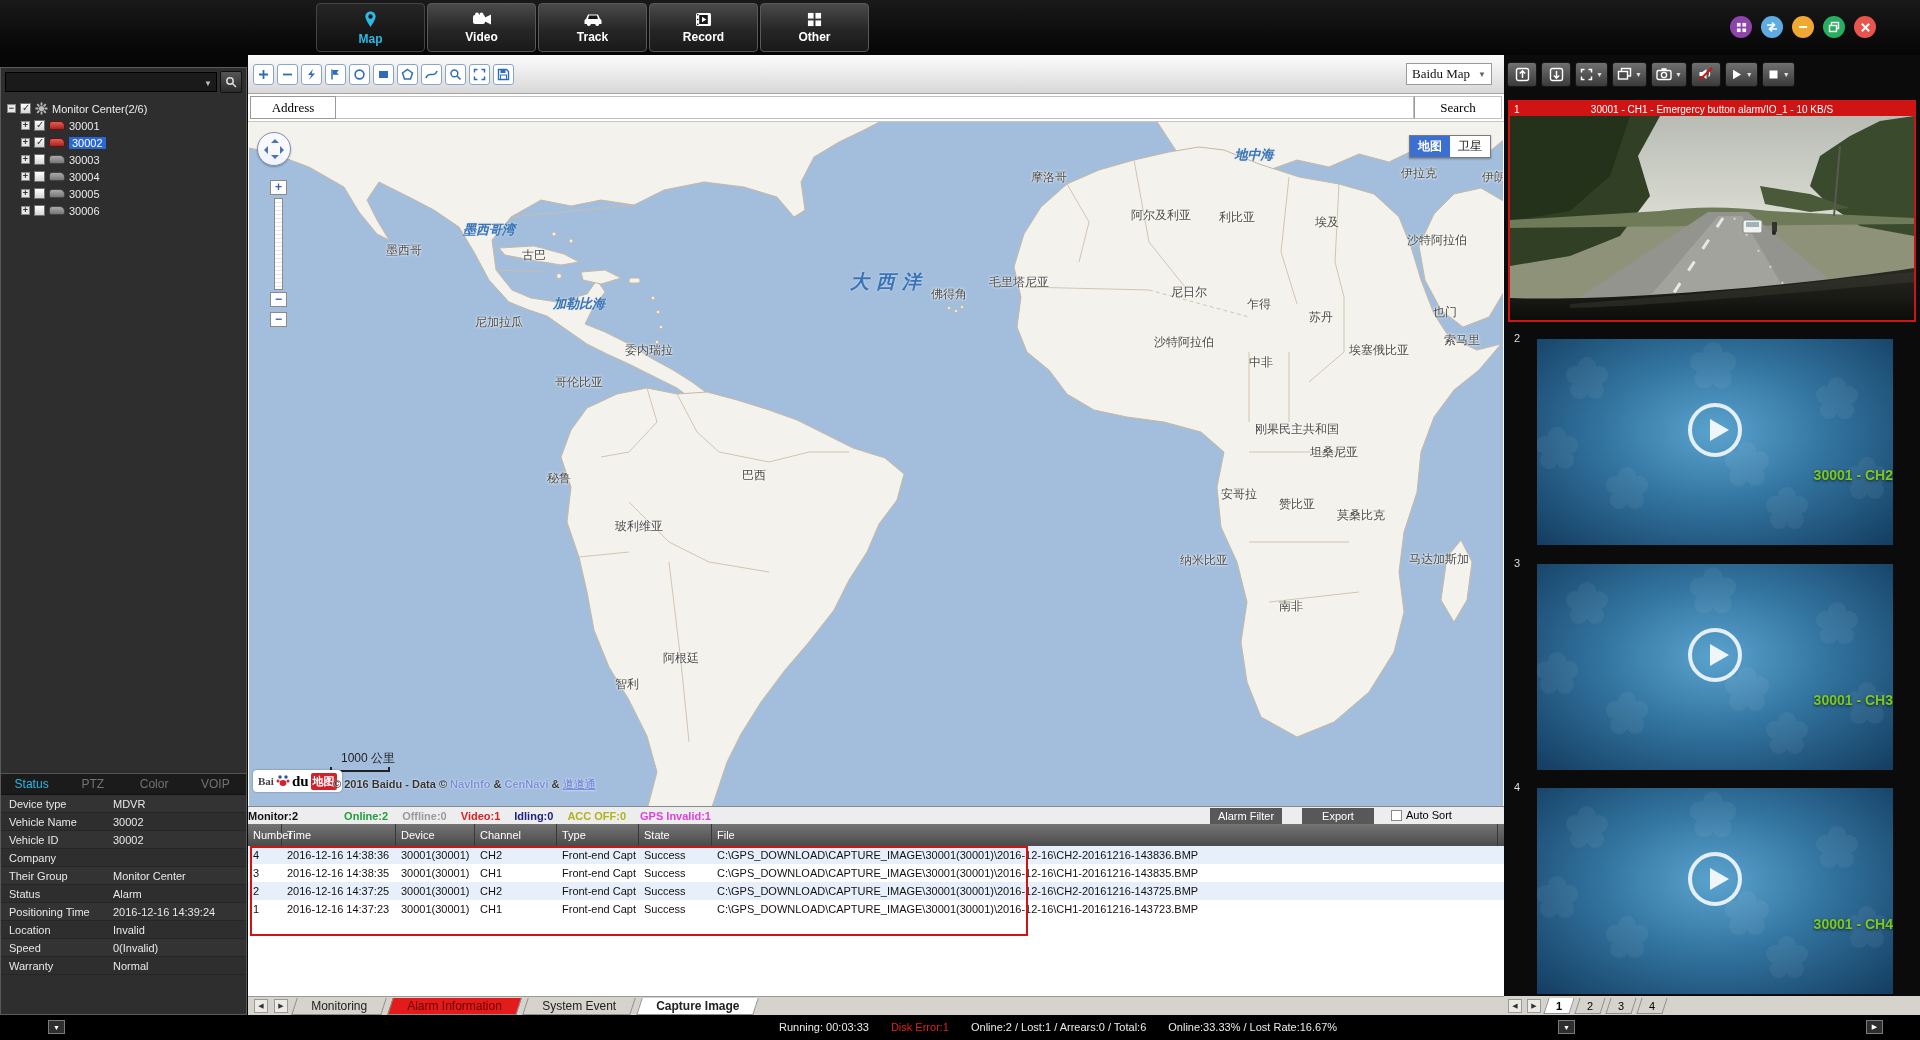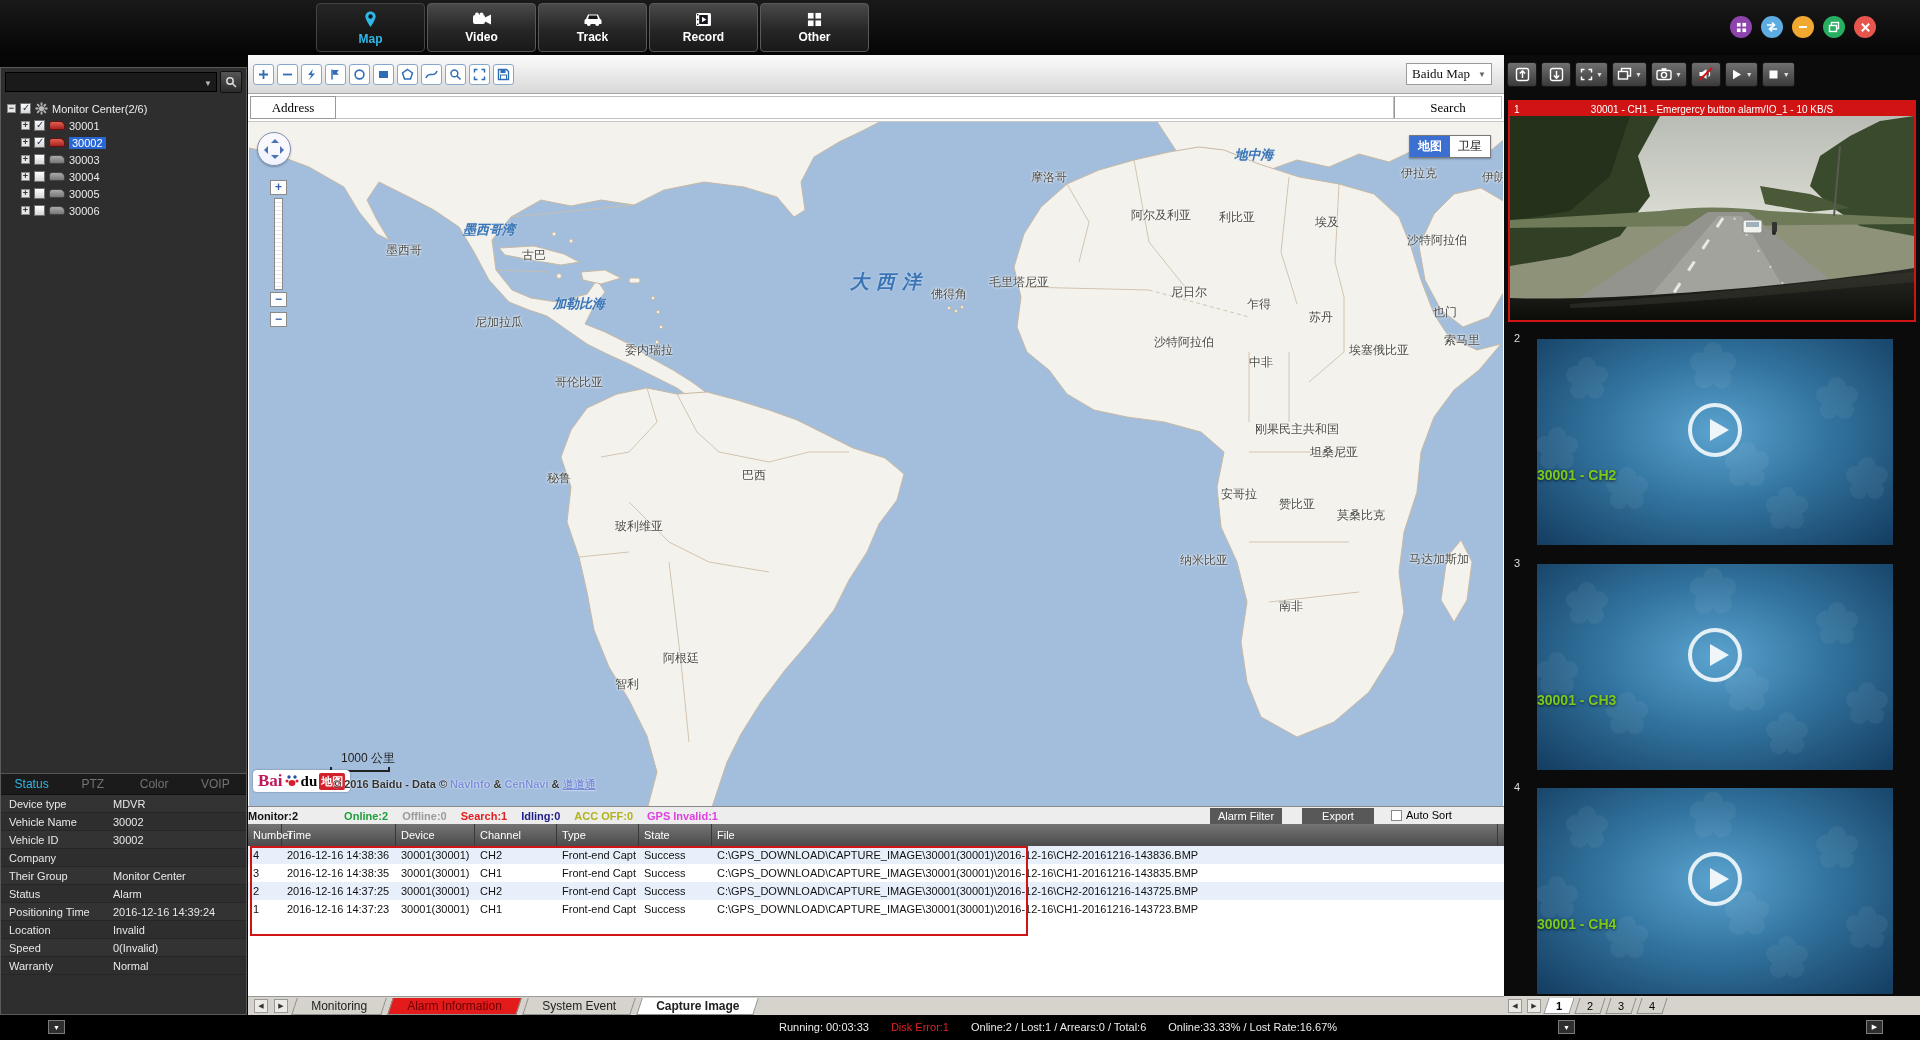--- a/index.html
+++ b/index.html
@@ -38,36 +38,36 @@
 #irows .v{flex:1}
 
 #maparea{position:absolute;left:248px;top:55px;width:1256px;height:960px;background:#fff}
 #mtool{height:39px;background:linear-gradient(#fcfcfc,#d8d8d8);border-bottom:1px solid #a5a5a5;display:flex;align-items:center;padding-left:5px;gap:3px;position:relative}
 .mtb{width:21px;height:21px;background:#fff;border:1px solid #88a6c8;border-radius:3px;display:flex;align-items:center;justify-content:center;color:#2e6cb5;cursor:pointer}
 #provider{position:absolute;right:12px;top:8px;width:86px;height:22px;background:#fff;border:1px solid #9a9a9a;font-family:"Liberation Serif",serif;font-size:13px;color:#111;display:flex;align-items:center;justify-content:center;gap:8px;cursor:pointer}
 #provider .caret{font-size:8px;color:#666}
 #addrrow{height:28px;background:#fff;display:flex;align-items:stretch;border-bottom:1px solid #c6c6c6;padding:2px}
 #addrrow .albl{width:86px;border:1px solid #999;display:flex;align-items:center;justify-content:center;font-family:"Liberation Serif",serif;font-size:13px}
 #addrrow .ainp{flex:1;border:1px solid #c0c0c0;border-left:none;background:#fff}
-#addrrow .abtn{width:108px;border:1px solid #c0c0c0;border-left:1px solid #999;display:flex;align-items:center;justify-content:center;font-family:"Liberation Serif",serif;font-size:13px;cursor:pointer}
+#addrrow .abtn{width:88px;border:1px solid #c0c0c0;border-left:1px solid #999;display:flex;align-items:center;justify-content:center;font-family:"Liberation Serif",serif;font-size:13px;cursor:pointer}
 #viewport{position:relative;width:1254px;height:684px;margin-left:1px;background:#a3bedd;overflow:hidden}
 .mlbl{position:absolute;transform:translate(-50%,-50%);font-size:12px;color:#4a4a46;text-shadow:0 0 2px #fff,0 0 3px #fff;white-space:nowrap}
 .mlbl.sea{color:#3a74b5;font-style:italic;font-weight:bold;font-size:13px;text-shadow:0 0 2px #cfe0f2}
 .mlbl.sea.big{font-size:19px;letter-spacing:7px}
 #compass{position:absolute;left:8px;top:10px;width:34px;height:34px;border-radius:50%;background:rgba(250,250,255,.9);border:1px solid #7d8fb0;box-shadow:0 1px 2px rgba(0,0,0,.3)}
 #compass i{position:absolute;border:4px solid transparent}
 #zplus,#zminus1,#zminus2{position:absolute;left:21px;width:17px;height:15px;background:#fdfdfd;border:1px solid #8a8a8a;color:#3a62b0;font:bold 12px/12px "Liberation Sans",sans-serif;text-align:center;cursor:pointer}
 #zslider{position:absolute;left:25px;top:76px;width:9px;height:92px;background:repeating-linear-gradient(#fff,#fff 3px,#ccc 4px);border:1px solid #8a8a8a}
 #layer{position:absolute;right:12px;top:13px;display:flex;border:1px solid #7a7a7a;box-shadow:0 1px 2px rgba(0,0,0,.3)}
 .laybtn{width:40px;height:21px;display:flex;align-items:center;justify-content:center;font-size:12px;background:#fff;color:#222;cursor:pointer}
 .laybtn.active{background:#3b6fd1;color:#fff;font-weight:bold}
 #scalebox{position:absolute;left:92px;top:628px;font-size:12px;color:#222}
 #scaleline{position:absolute;left:81px;top:645px;width:60px;height:5px;border-left:2px solid #222;border-right:2px solid #222;border-bottom:2px solid #222}
 #bdlogo{position:absolute;left:4px;top:648px;height:22px;background:#fff;border-radius:4px;padding:1px 5px;display:flex;align-items:center;gap:2px;font-family:"Liberation Serif",serif;font-weight:bold;box-shadow:0 0 2px rgba(0,0,0,.4)}
-#bdlogo .b1{color:#be185d;font-size:17px}
+#bdlogo .b1{color:#404040;font-size:11px}
 #bdlogo .b2{color:#253a0;font-size:15px}
 #bdlogo .b3{background:#d2202c;color:#fff;font-size:11px;padding:1px 2px;border-radius:2px}
 #attrib{position:absolute;left:84px;top:655px;font-size:11px;font-weight:bold;color:#333;text-shadow:0 0 2px #fff}
 #attrib .lnk{color:#7b8fd9}
 #attrib .lnk.u{text-decoration:underline}
 
 #monitorbar{height:18px;background:#ededed;border-top:1px solid #8a8a8a;display:flex;align-items:center;gap:14px;padding-left:0;font-size:11px;font-weight:bold;position:relative}
 #monitorbar .mbtn{position:absolute;top:1px;height:16px;width:72px;background:#585858;color:#fff;font-size:11px;font-weight:normal;display:flex;align-items:center;justify-content:center;cursor:pointer}
 #autosort{position:absolute;left:1143px;top:2px;display:flex;align-items:center;gap:4px;font-weight:normal;font-size:11px}
 #autosort .box{width:11px;height:11px;background:#fff;border:1px solid #888}
@@ -92,21 +92,21 @@
 .vtb{height:25px;min-width:30px;padding:0 4px;background:linear-gradient(#707070,#3a3a3a);border:1px solid #171717;border-radius:3px;display:flex;align-items:center;justify-content:center;gap:3px;color:#fff;cursor:pointer}
 .vtb .caret{font-size:7px;color:#e0e0e0}
 #v1{position:absolute;left:4px;top:45px;width:408px;height:222px;border:2px solid #d01414;background:#000}
 #v1 .vhd{height:14px;background:#d01414;color:#fff;font-size:10px;display:flex;align-items:center}
 #v1 .num{width:26px;padding-left:4px}
 #v1 .ttl{flex:1;text-align:center;padding-right:26px;white-space:nowrap}
 .vnum{position:absolute;left:10px;color:#ddd;font-size:11px}
 .vthumb{position:absolute;left:33px;width:356px;height:206px;background:radial-gradient(ellipse at 50% 45%,#5ba3cf 0%,#32749f 45%,#143c60 100%);overflow:hidden;cursor:pointer}
 .play{position:absolute;left:50%;top:44%;transform:translate(-50%,-50%);width:54px;height:54px;border:4px solid rgba(255,255,255,.85);border-radius:50%}
 .play::after{content:"";position:absolute;left:18px;top:12px;border-left:19px solid rgba(255,255,255,.9);border-top:11px solid transparent;border-bottom:11px solid transparent}
-.vlbl{position:absolute;top:62%;width:100%;text-align:left;color:#7cc91c;font-weight:bold;font-size:14px;text-shadow:0 1px 3px rgba(0,0,0,.7)}
+.vlbl{position:absolute;top:62%;width:100%;text-align:right;color:#7cc91c;font-weight:bold;font-size:14px;text-shadow:0 1px 3px rgba(0,0,0,.7)}
 #vpager{position:absolute;left:0;top:941px;width:416px;height:19px;background:#d6d3cc;display:flex;align-items:center;padding-left:4px;gap:5px}
 .ptab{height:16px;padding:0 9px;display:flex;align-items:center;font-size:11px;transform:skewX(-18deg);border:1px solid #8f8f8f;border-top:none;background:#d6d3cc;cursor:pointer}
 .ptab>span{transform:skewX(18deg)}
 .ptab.active{background:#fff;font-weight:bold}
 
 #statusbar{position:absolute;left:0;top:1015px;width:1920px;height:25px;background:#000;color:#eaeaea;font-size:11px}
 #sbtext{position:absolute;left:779px;top:6px;display:flex;gap:22px;white-space:nowrap}
 .sbtn{position:absolute;top:5px;width:17px;height:14px;background:#2e2e2e;border:1px solid #7a7a7a;color:#fff;font-size:7px;display:flex;align-items:center;justify-content:center;cursor:pointer}
 </style>
 </head>
@@ -552,21 +552,21 @@
       <span>&amp;</span>
       <span class="lnk u">道道通</span>
     </div>
   </div>
 
   <div id="monitorbar">
     <div id="mstats" style="display:flex;gap:14px">
         <span style="color: rgb(17, 17, 17);">Monitor:2</span>
         <span style="color: rgb(31, 158, 60); margin-left: 32px;">Online:2</span>
         <span style="color: rgb(154, 154, 154);">Offline:0</span>
-        <span style="color: rgb(224, 32, 32);">Search:1</span>
+        <span style="color: rgb(224, 32, 32);">Video:1</span>
         <span style="color: rgb(32, 32, 138);">Idling:0</span>
         <span style="color: rgb(178, 178, 29);">ACC OFF:0</span>
         <span style="color: rgb(224, 64, 224);">GPS Invalid:1</span>
       </div>
     <div class="mbtn" style="left:962px">Alarm Filter</div>
     <div class="mbtn" style="left:1054px">Export</div>
     <div id="autosort">
       <span class="box"></span>
       <span>Auto Sort</span>
     </div>

